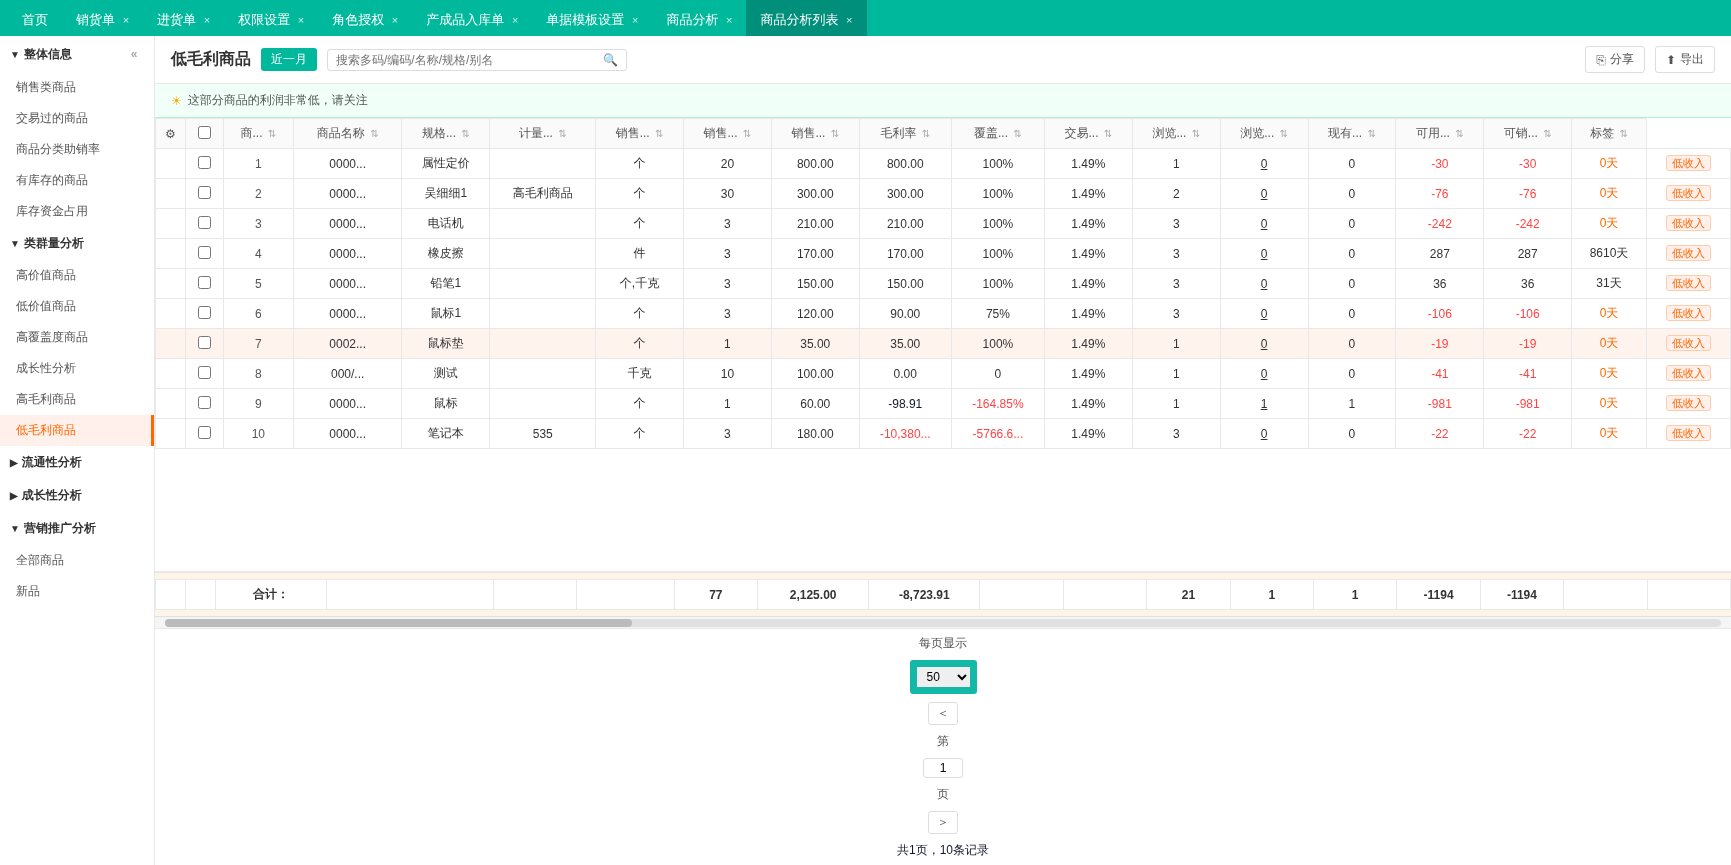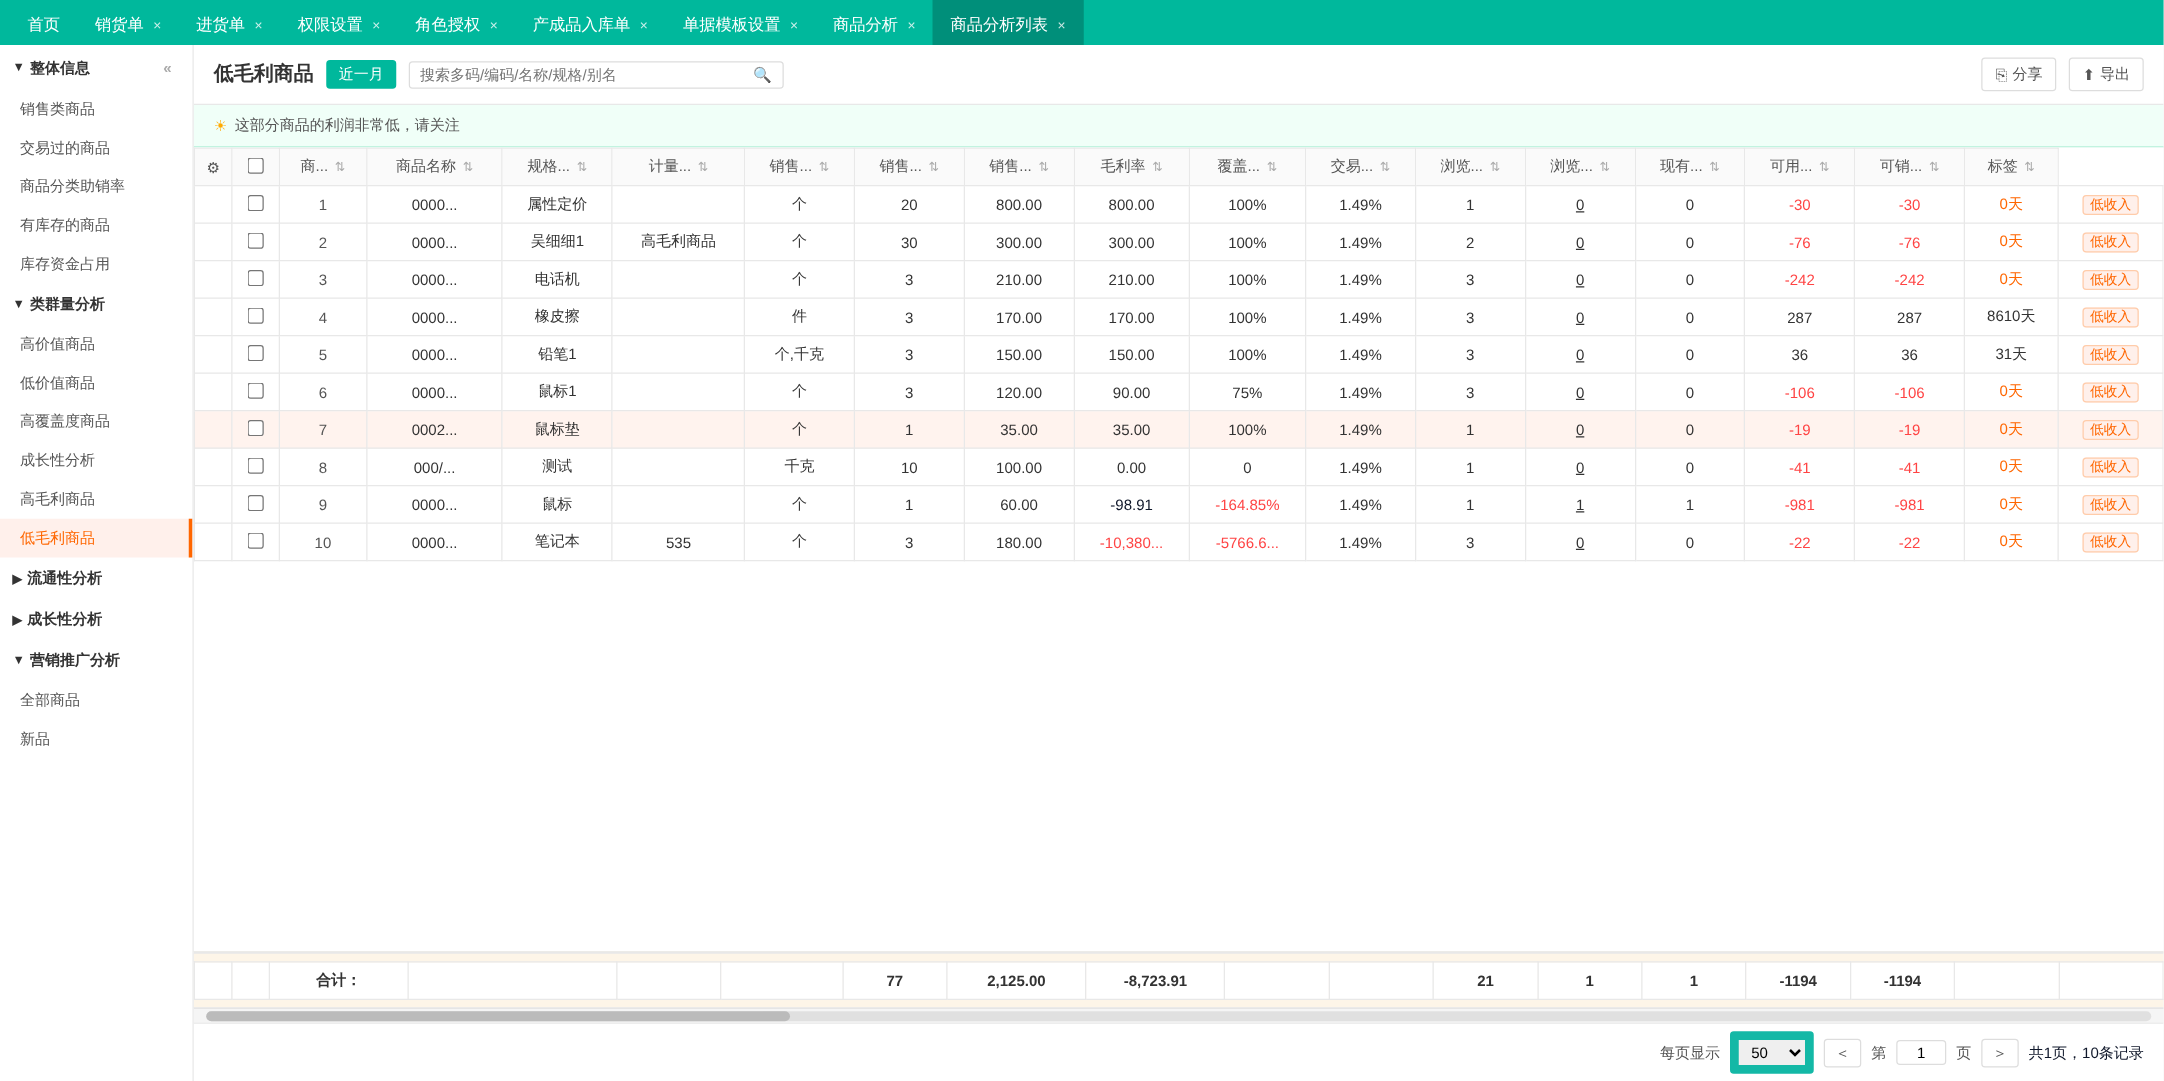--- a/index.html
+++ b/index.html
@@ -50,21 +50,21 @@
     .sort-icon { color: #aaa; font-size: 10px; margin-left: 2px; }
     .tag-badge { background: #fff0eb; color: #ff6600; border: 1px solid #ffccaa; border-radius: 3px; padding: 1px 5px; font-size: 11px; }
     td.link-val { text-decoration: underline; color: #333; cursor: pointer; }
     .gear-col { width: 30px; }
 
     
     .footer-totals { background: #fdf5e8; border-top: 2px solid #e8e8e8; display: flex; align-items: center; padding: 6px 0; }
     .footer-totals td { border: 1px solid #e8e8e8; padding: 6px 6px; text-align: center; font-size: 12px; color: #333; white-space: nowrap; font-weight: bold; }
 
     
-    .pagination { background: #fff; border-top: 1px solid #e8e8e8; padding: 6px 16px; display: flex; align-items: center; justify-content: flex-end; gap: 8px; }
+    .pagination { background: #fff; border-top: 1px solid #e8e8e8; padding: 6px 16px; display: flex; align-items: center; justify-content: flex-end; gap: 8px; flex-direction: column; }
     .pagination-label { color: #555; }
     .pagination-select { border: 7px solid #14b8a6; border-radius: 3px; padding: 2px 6px; font-size: 12px; }
     .pagination-btn { border: 1px solid #ddd; background: #fff; padding: 2px 8px; cursor: pointer; border-radius: 3px; color: #555; }
     .pagination-info { color: #0f172a; }
     .page-input { border: 1px solid #ddd; border-radius: 3px; padding: 2px 6px; width: 40px; text-align: center; font-size: 12px; }
 
     
     .table-wrapper::-webkit-scrollbar { height: 8px; width: 8px; }
     .table-wrapper::-webkit-scrollbar-track { background: #f1f1f1; }
     .table-wrapper::-webkit-scrollbar-thumb { background: #ccc; border-radius: 4px; }

